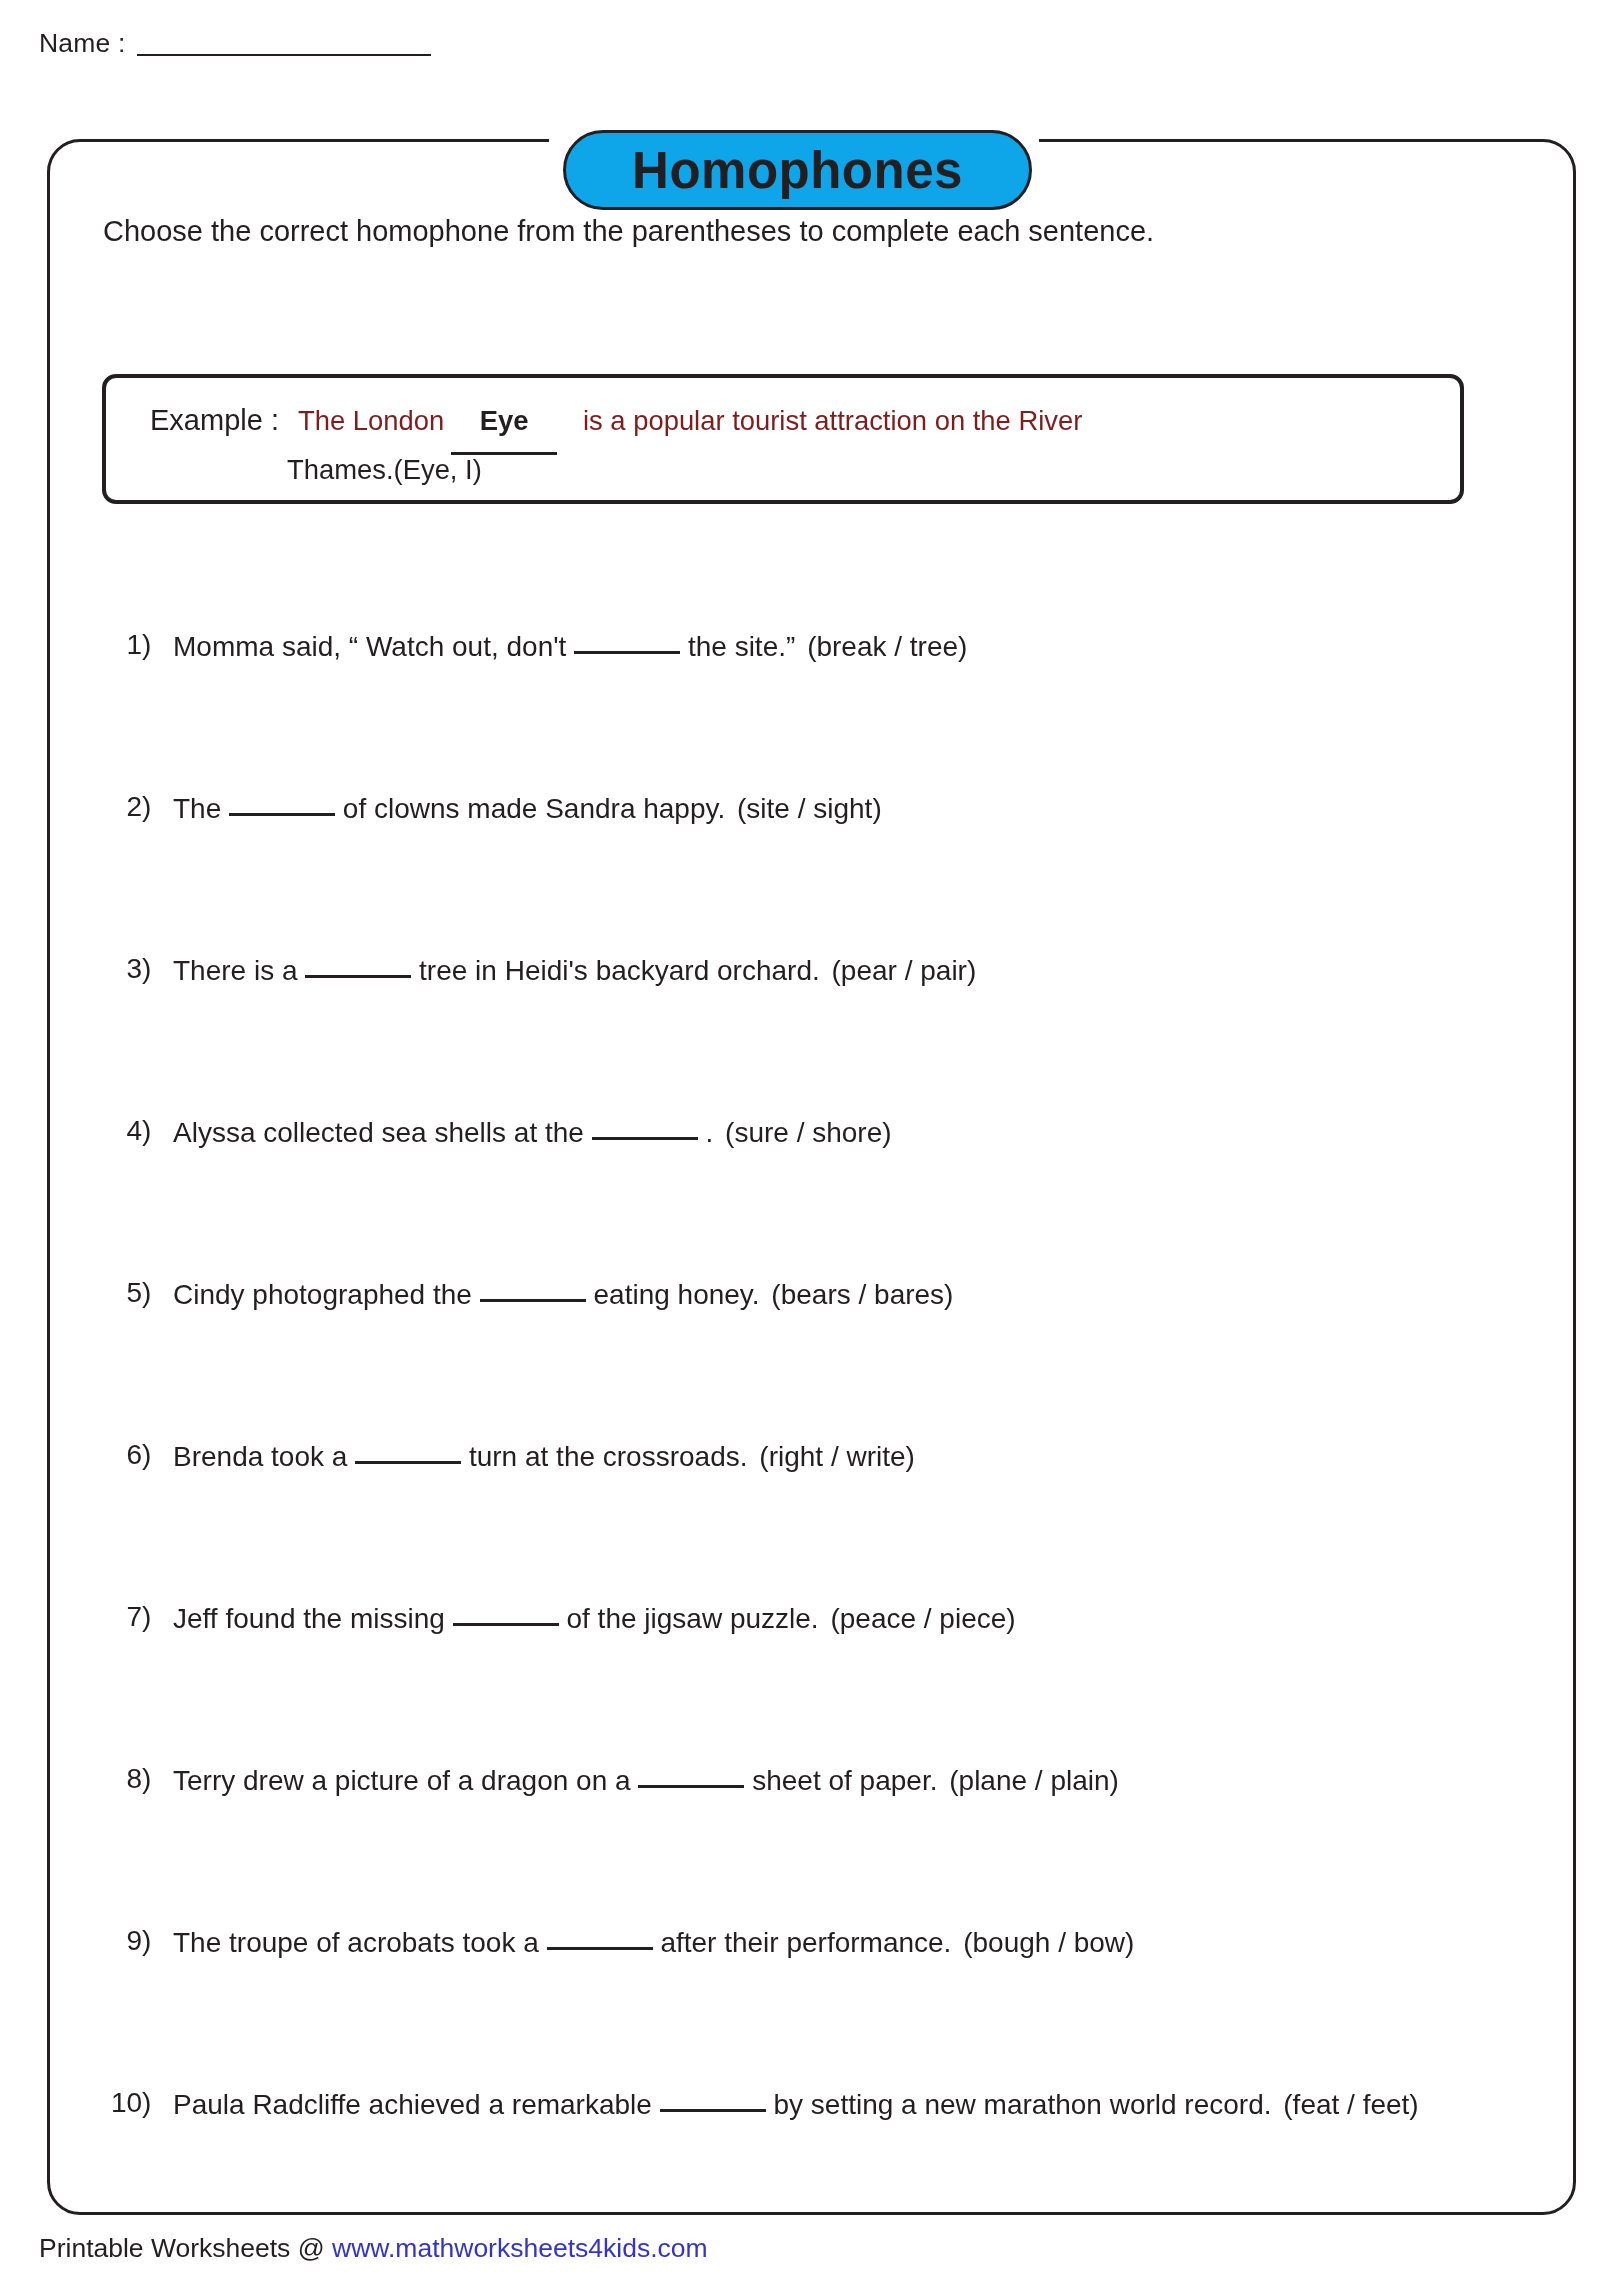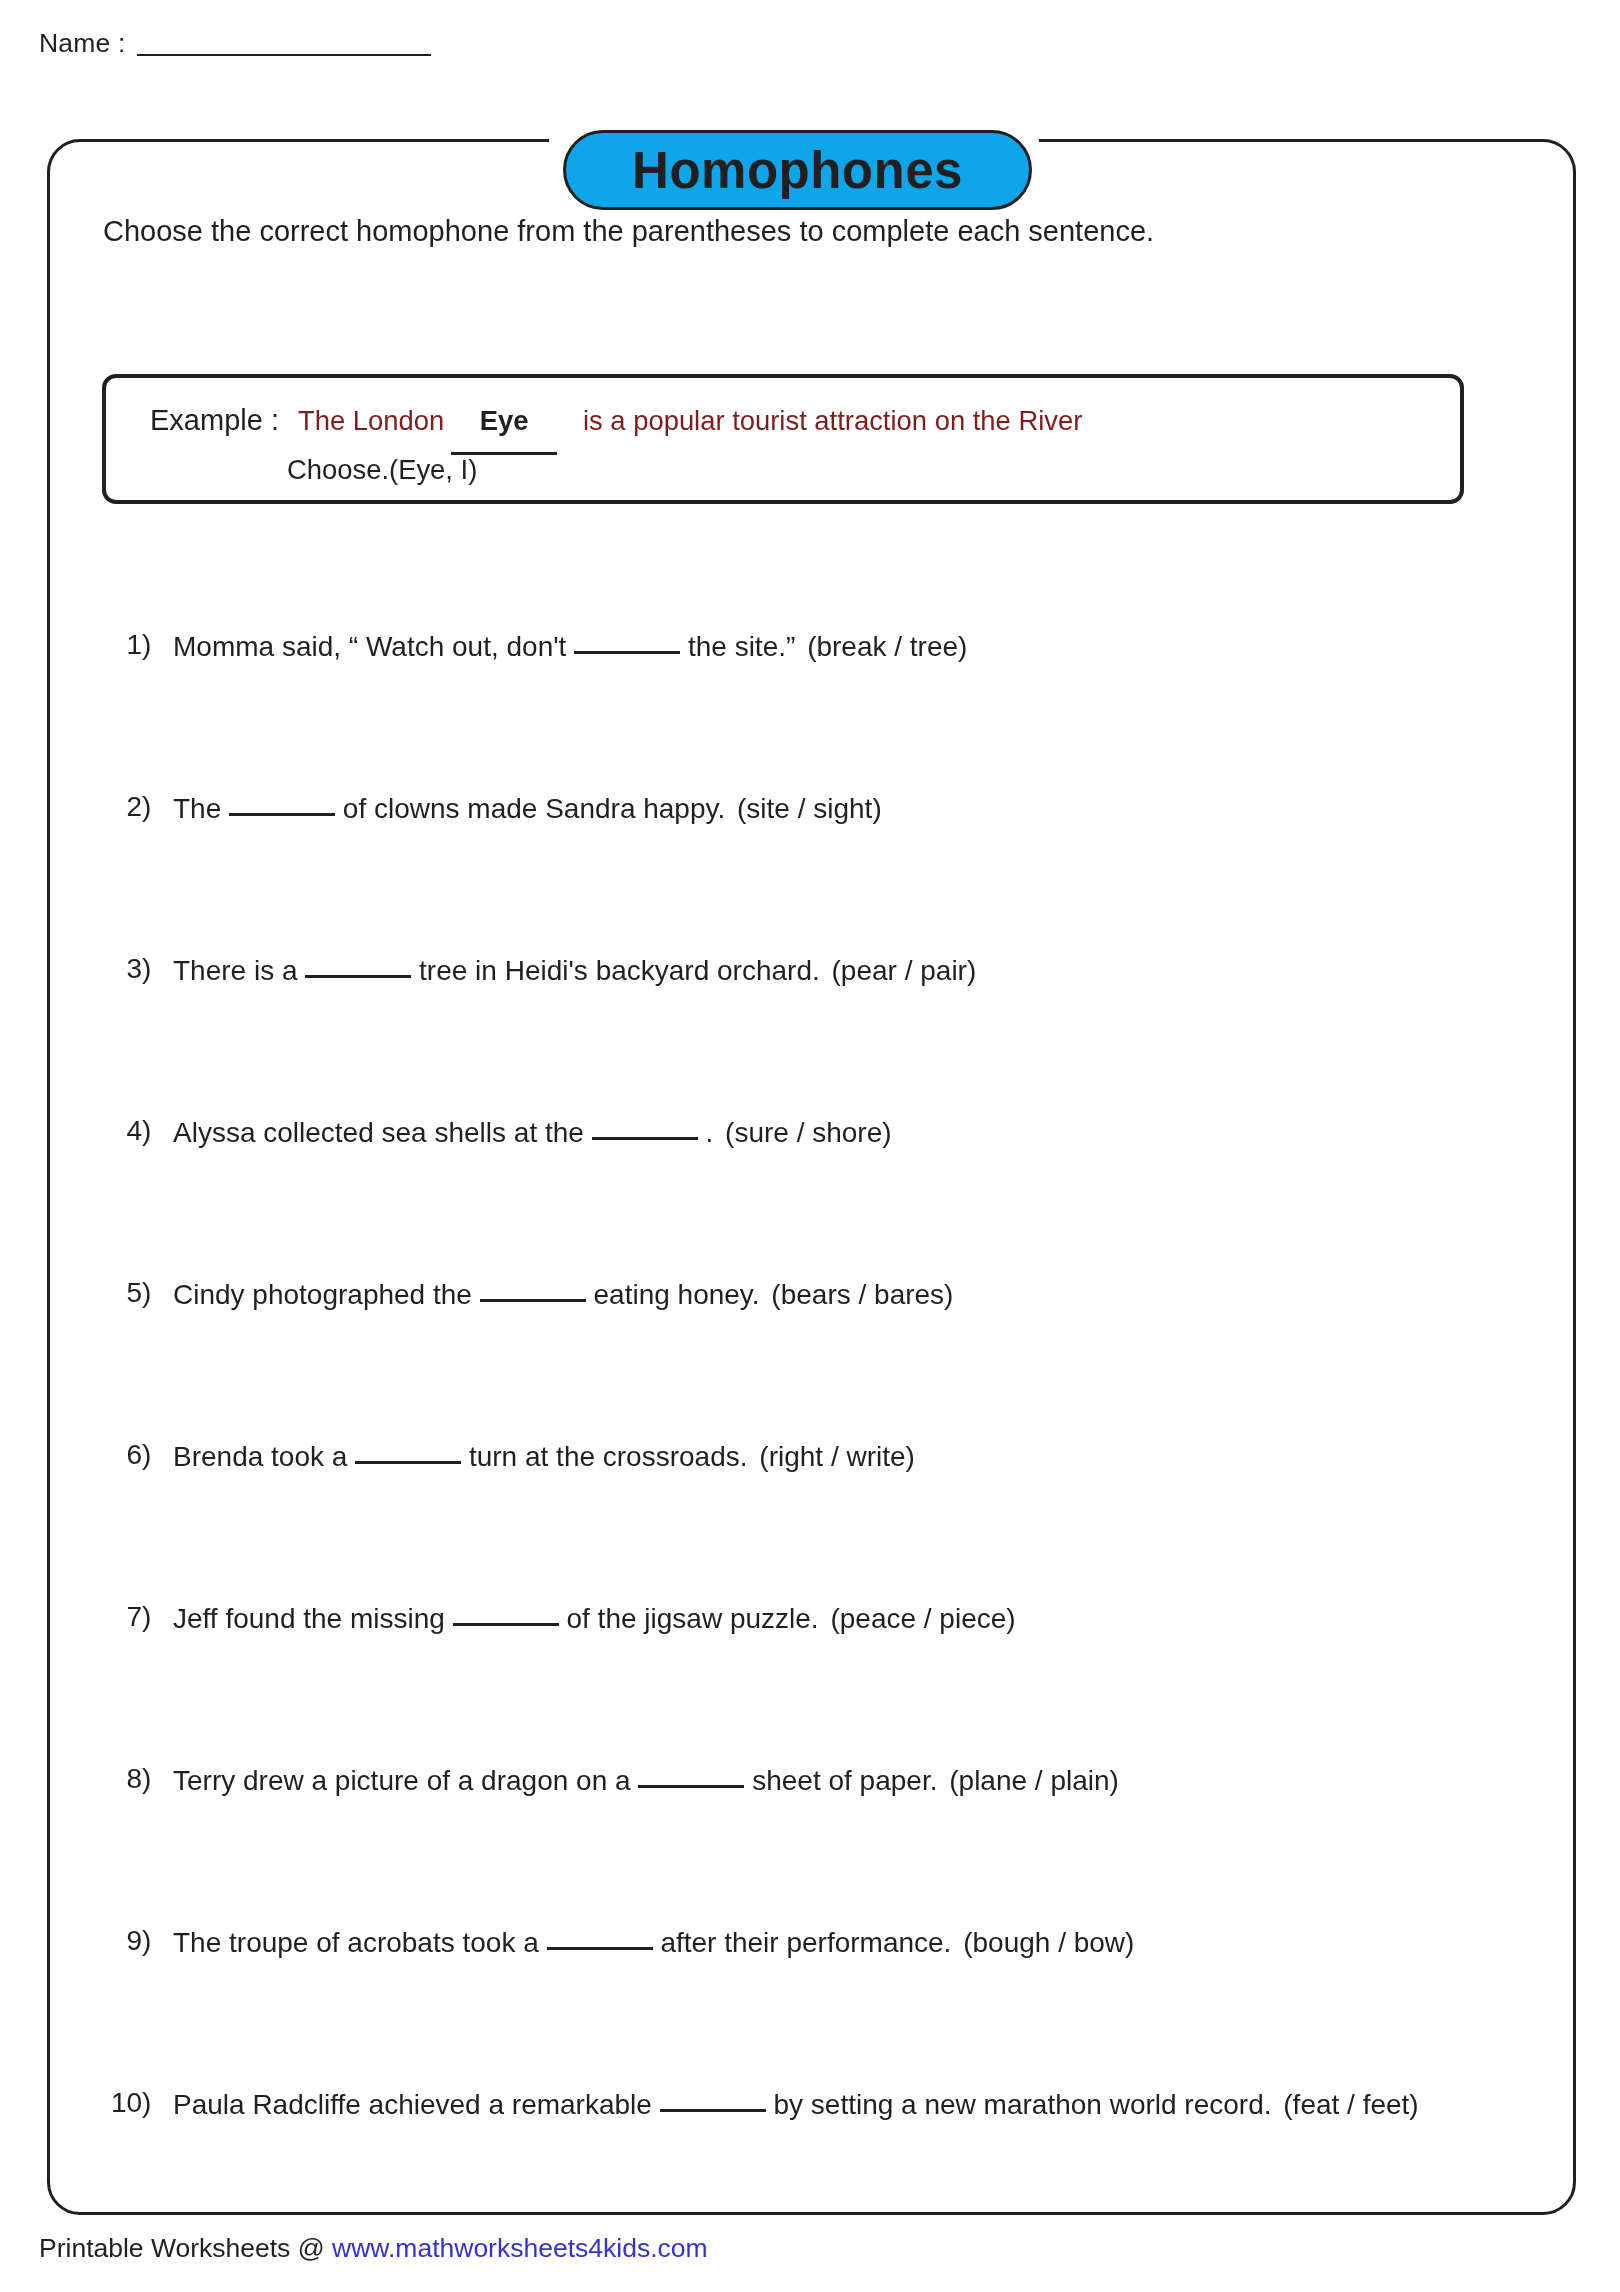--- a/index.html
+++ b/index.html
@@ -210,21 +210,21 @@
 
 <div class="instruction">Choose the correct homophone from the parentheses to complete each sentence.</div>
 
 <div class="example-box">
   <div class="example-line1">
     <span class="example-label">Example :</span>
     <span class="example-body">The London</span>
     <span class="example-answer">Eye</span>
     <span class="example-body">is a popular tourist attraction on the River</span>
   </div>
-  <div class="example-line2">Choose.(Eye, I)</div>
+  <div class="example-line2">Thames.(Eye, I)</div>
 </div>
 
 <div class="questions">
 
   <div class="q-row">
     <div class="q-num">1)</div>
     <div class="q-text">
       <span>Momma said, “ Watch out, don't</span><span class="blank"></span><span>the site.”</span><span class="opts">(break / tree)</span>
     </div>
   </div>

